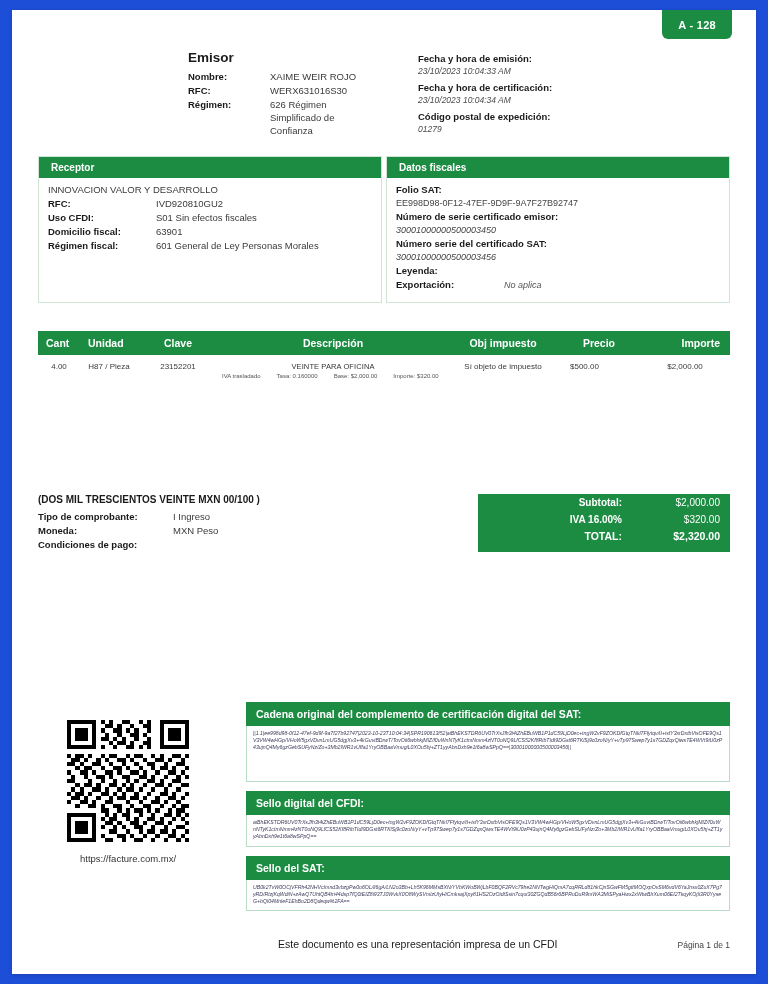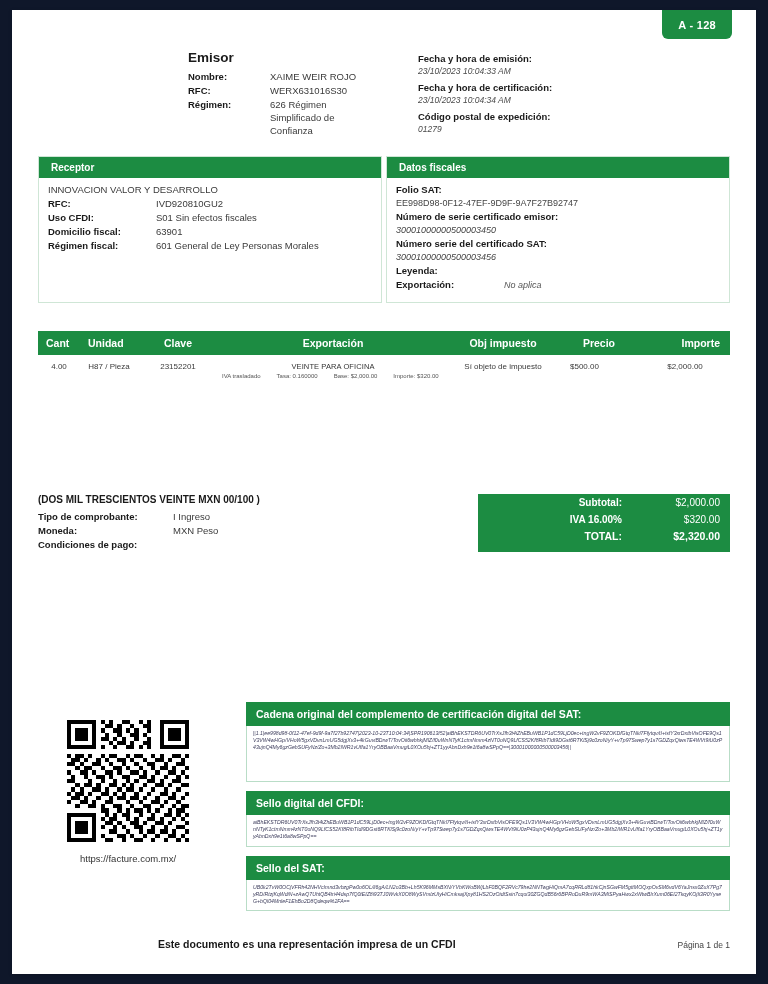--- a/index.html
+++ b/index.html
@@ -3,21 +3,21 @@
 <meta charset="utf-8">
 <style>
   * { box-sizing: border-box; }
   html, body {
     margin: 0; padding: 0;
     background: #eceded;
     font-family: "Liberation Sans", sans-serif;
   }
   .viewport {
     width: 768px; height: 984px;
-    background: #0f172a;
+    background: #1d4ed8;
     position: relative;
     overflow: hidden;
   }
   .page {
     position: absolute;
     left: 12px; top: 10px;
     width: 744px; height: 964px;
     background: #ffffff;
     box-shadow: 0 1px 4px rgba(0,0,0,0.18);
     overflow: hidden;
@@ -149,22 +149,22 @@
   }
   .seal-body.tall { min-height: 56px; }
 
   
   .footer {
     display: flex;
     align-items: baseline;
     padding: 18px 26px 0 26px;
   }
   .footer-note {
-    flex: 1; 
-    font-size: 10.5px; font-weight: bold; color: #1a1a1a;
+    flex: 1; text-align: center;
+    font-size: 10.5px; font-weight: normal; color: #1a1a1a;
     padding-left: 120px;
   }
   .footer-page { font-size: 8.5px; color: #444; }
 </style>
 </head>
 <body>
 
 <div class="viewport">
   <div class="page">
 
@@ -239,21 +239,21 @@
       </div>
     </div>
 
     <div class="items">
       <table class="items-table">
         <thead>
           <tr>
             <th class="l" style="width:42px">Cant</th>
             <th class="l" style="width:58px">Unidad</th>
             <th style="width:80px">Clave</th>
-            <th style="width:230px">Exportación</th>
+            <th style="width:230px">Descripción</th>
             <th style="width:110px">Obj impuesto</th>
             <th style="width:82px">Precio</th>
             <th class="r">Importe</th>
           </tr>
         </thead>
         <tbody>
           <tr>
             <td>4.00</td>
             <td>H87 / Pieza</td>
             <td>23152201</td>

